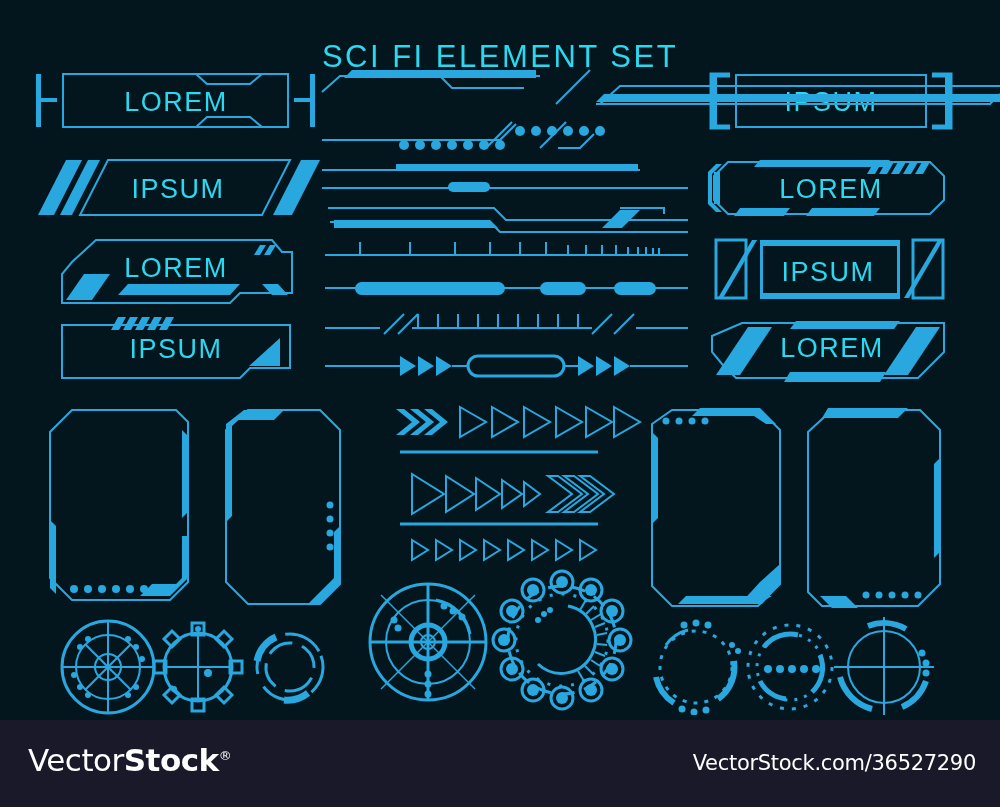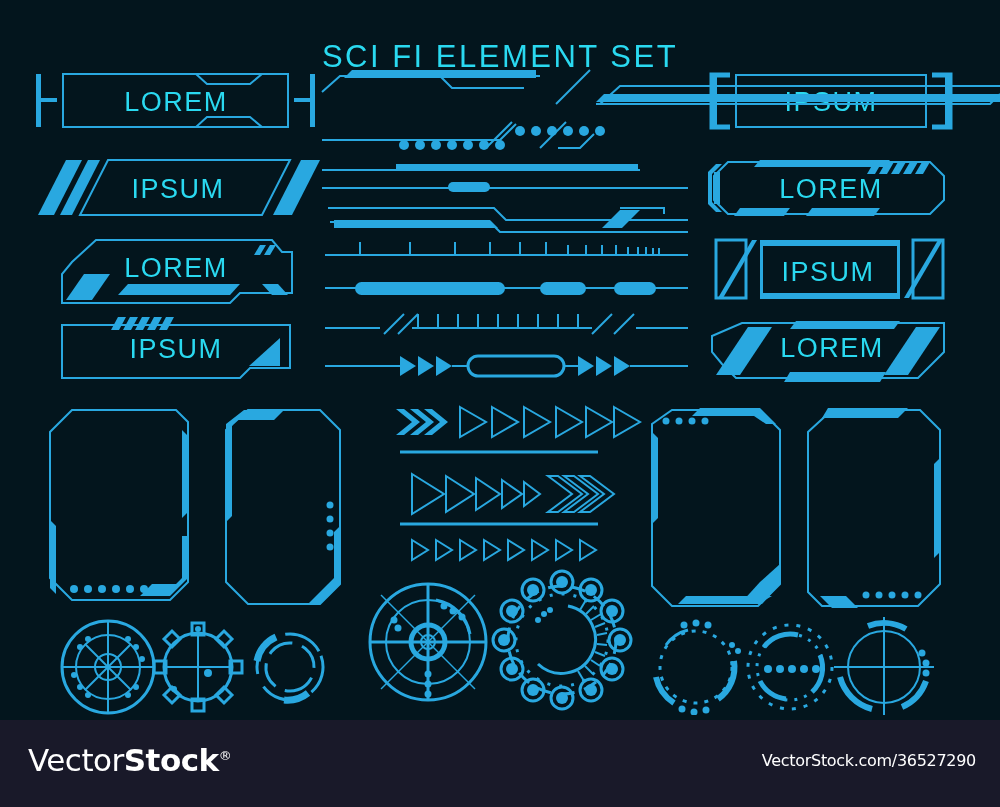--- a/index.html
+++ b/index.html
@@ -6,21 +6,21 @@
   body{font-family:"Liberation Sans",sans-serif;}
   #root{position:relative;width:1000px;height:807px;overflow:hidden;background:#03151d;}
   #canvas{position:absolute;left:0;top:12px;width:1000px;height:715px;background:#03151d;}
   svg.layer{position:absolute;left:0;top:0;width:1000px;height:715px;display:block;}
   #footer{position:absolute;left:0;top:715px;width:1000px;height:92px;background:#191929;}
   .fsep{position:absolute;left:0;top:0;width:1000px;height:5px;background:#03151d;}
   #logo{position:absolute;left:28px;top:27px;color:#fff;font-size:31px;letter-spacing:-0.5px;
         font-family:"DejaVu Sans",sans-serif;}
   #logo .b{font-weight:bold;}
   #logo .r{font-size:13px;vertical-align:super;}
-  #url{position:absolute;right:24px;top:36px;color:#fff;font-size:16px;
+  #url{position:absolute;right:24px;top:36px;color:#fff;font-size:21px;
        font-family:"DejaVu Sans",sans-serif;letter-spacing:-0.3px;}
   .ttl{fill:#2ad9f0;font-family:"Liberation Sans",sans-serif;font-size:31px;
        letter-spacing:2.5px;font-weight:400;}
   .lbl{fill:#2ad9f0;font-family:"Liberation Sans",sans-serif;font-size:27px;
        letter-spacing:1.5px;font-weight:400;}
 </style>
 </head>
 <body>
 
 <div id="root">

